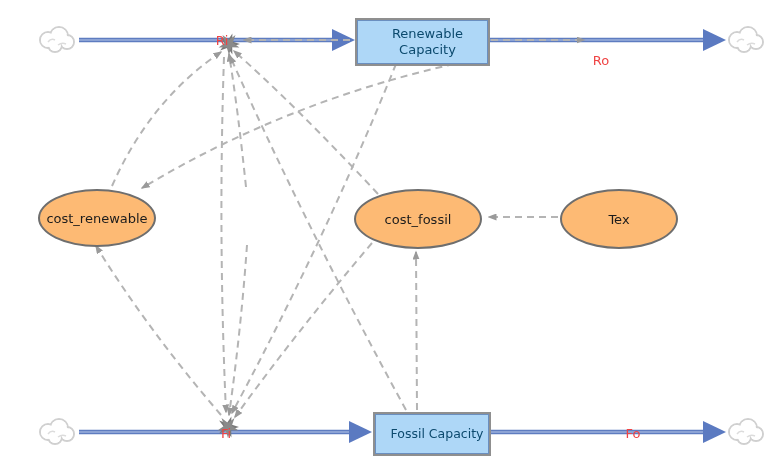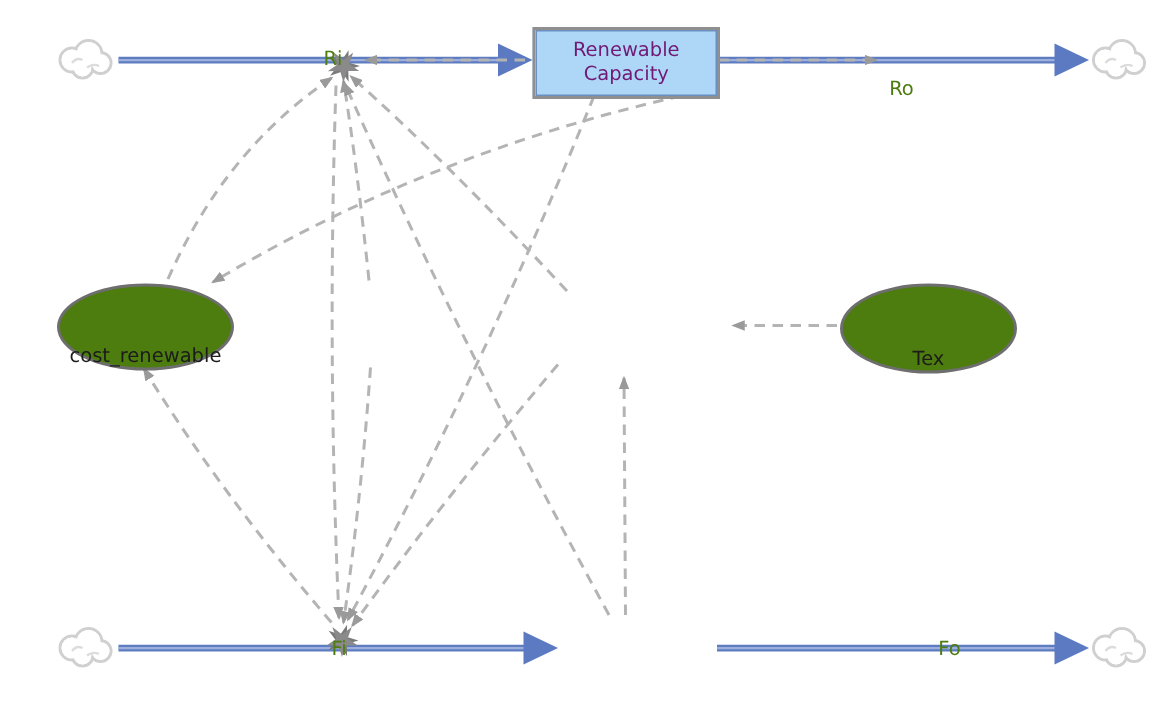--- a/index.html
+++ b/index.html
@@ -1,24 +1,24 @@
 <!DOCTYPE html>
 <html><head>
 <meta charset="utf-8">
 <style>
   html,body{margin:0;padding:0;background:#ffffff;}
   #canvas{position:relative;width:779px;height:474px;background:#fff;overflow:hidden;
           font-family:"DejaVu Sans","Liberation Sans",sans-serif;}
   #wires{position:absolute;left:0;top:0;z-index:1;}
   .stock{position:absolute;z-index:3;background:#aed7f7;border:2px solid #8f8f8f;
          box-shadow:inset 0 0 0 1px #6a8fc0;display:flex;align-items:center;justify-content:center;
-         text-align:center;color:#701a75;font-size:13px;line-height:1.25;}
-  .aux{position:absolute;z-index:3;background:#4d7c0f;border:2px solid #6e6e6e;border-radius:50%;
-       display:flex;align-items:flex-end;justify-content:center;color:#1c1c1c;font-size:13px;}
-  .flowlabel{position:absolute;z-index:2;color:#4d7c0f;font-size:13px;transform:translate(-50%,-50%);}
+         text-align:center;color:#0c4a6e;font-size:13px;line-height:1.25;padding-left:10px;}
+  .aux{position:absolute;z-index:3;background:#fdba74;border:2px solid #6e6e6e;border-radius:50%;
+       display:flex;align-items:center;justify-content:center;color:#1c1c1c;font-size:13px;}
+  .flowlabel{position:absolute;z-index:2;color:#ef4444;font-size:13px;transform:translate(-50%,-50%);}
   #stock-renewable{left:355px;top:18px;width:121px;height:44px;}
   #stock-fossil{left:373px;top:412px;width:104px;height:40px;font-size:12.5px;white-space:nowrap;}
   #aux-cost-renewable{left:38px;top:189px;width:114px;height:54px;}
   #aux-max-demand{left:195px;top:189px;width:114px;height:54px;}
   #aux-cost-fossil{left:354px;top:189px;width:124px;height:56px;}
   #aux-tex{left:560px;top:189px;width:114px;height:56px;}
   #label-ri{left:222px;top:40px;}
   #label-ro{left:601px;top:40px;margin-top:20px;}
   #label-fi{left:226px;top:433px;}
   #label-fo{left:633px;top:433px;}
@@ -94,23 +94,29 @@
     <use href="#cloud" x="57" y="432"></use>
     <use href="#cloud" x="746" y="432"></use>
 
     <use href="#splat" x="229" y="44"></use>
     <use href="#splat" x="228" y="427"></use>
   </svg>
 
   <div class="stock" id="stock-renewable">
     <span>Renewable Capacity</span>
   </div>
+  <div class="stock" id="stock-fossil">
+    <span>Fossil Capacity</span>
+  </div>
 
   <div class="aux" id="aux-cost-renewable">
     <span>cost_renewable</span>
+  </div>
+  <div class="aux" id="aux-cost-fossil">
+    <span>cost_fossil</span>
   </div>
   <div class="aux" id="aux-tex">
     <span>Tex</span>
   </div>
 
   <span class="flowlabel" id="label-ri">Ri</span>
   <span class="flowlabel" id="label-ro">Ro</span>
   <span class="flowlabel" id="label-fi">Fi</span>
   <span class="flowlabel" id="label-fo">Fo</span>
 </div>

